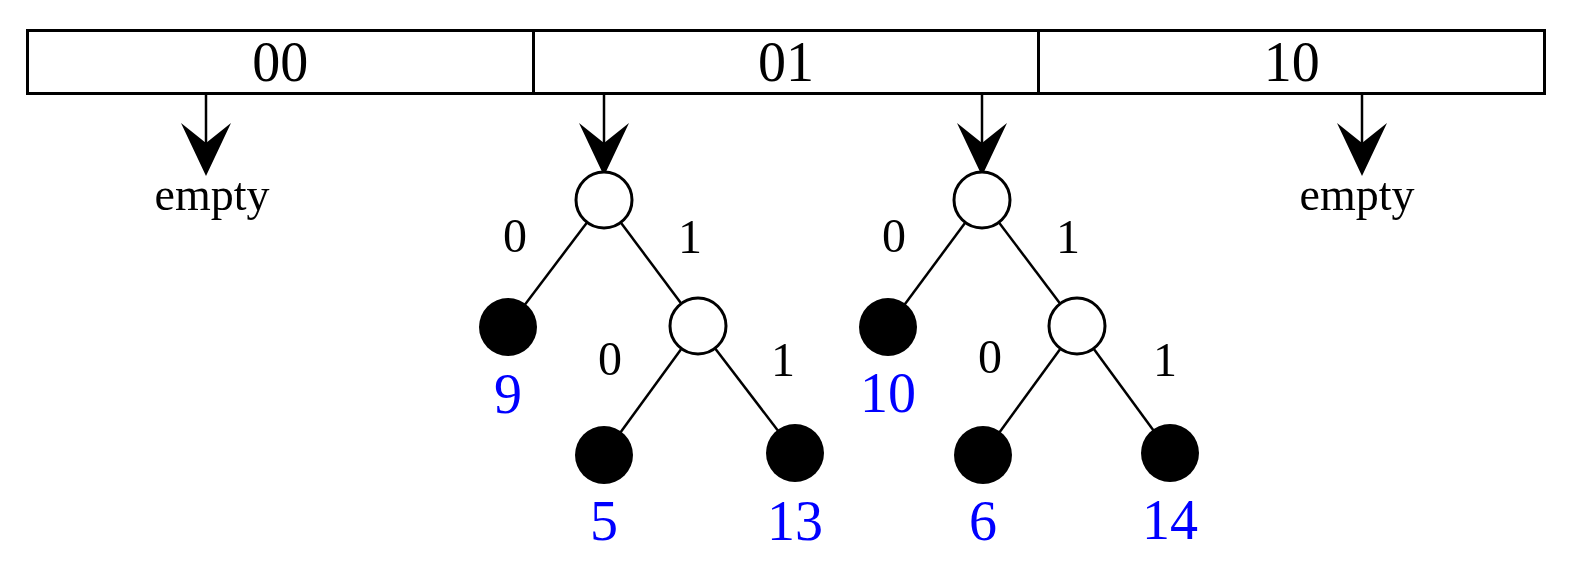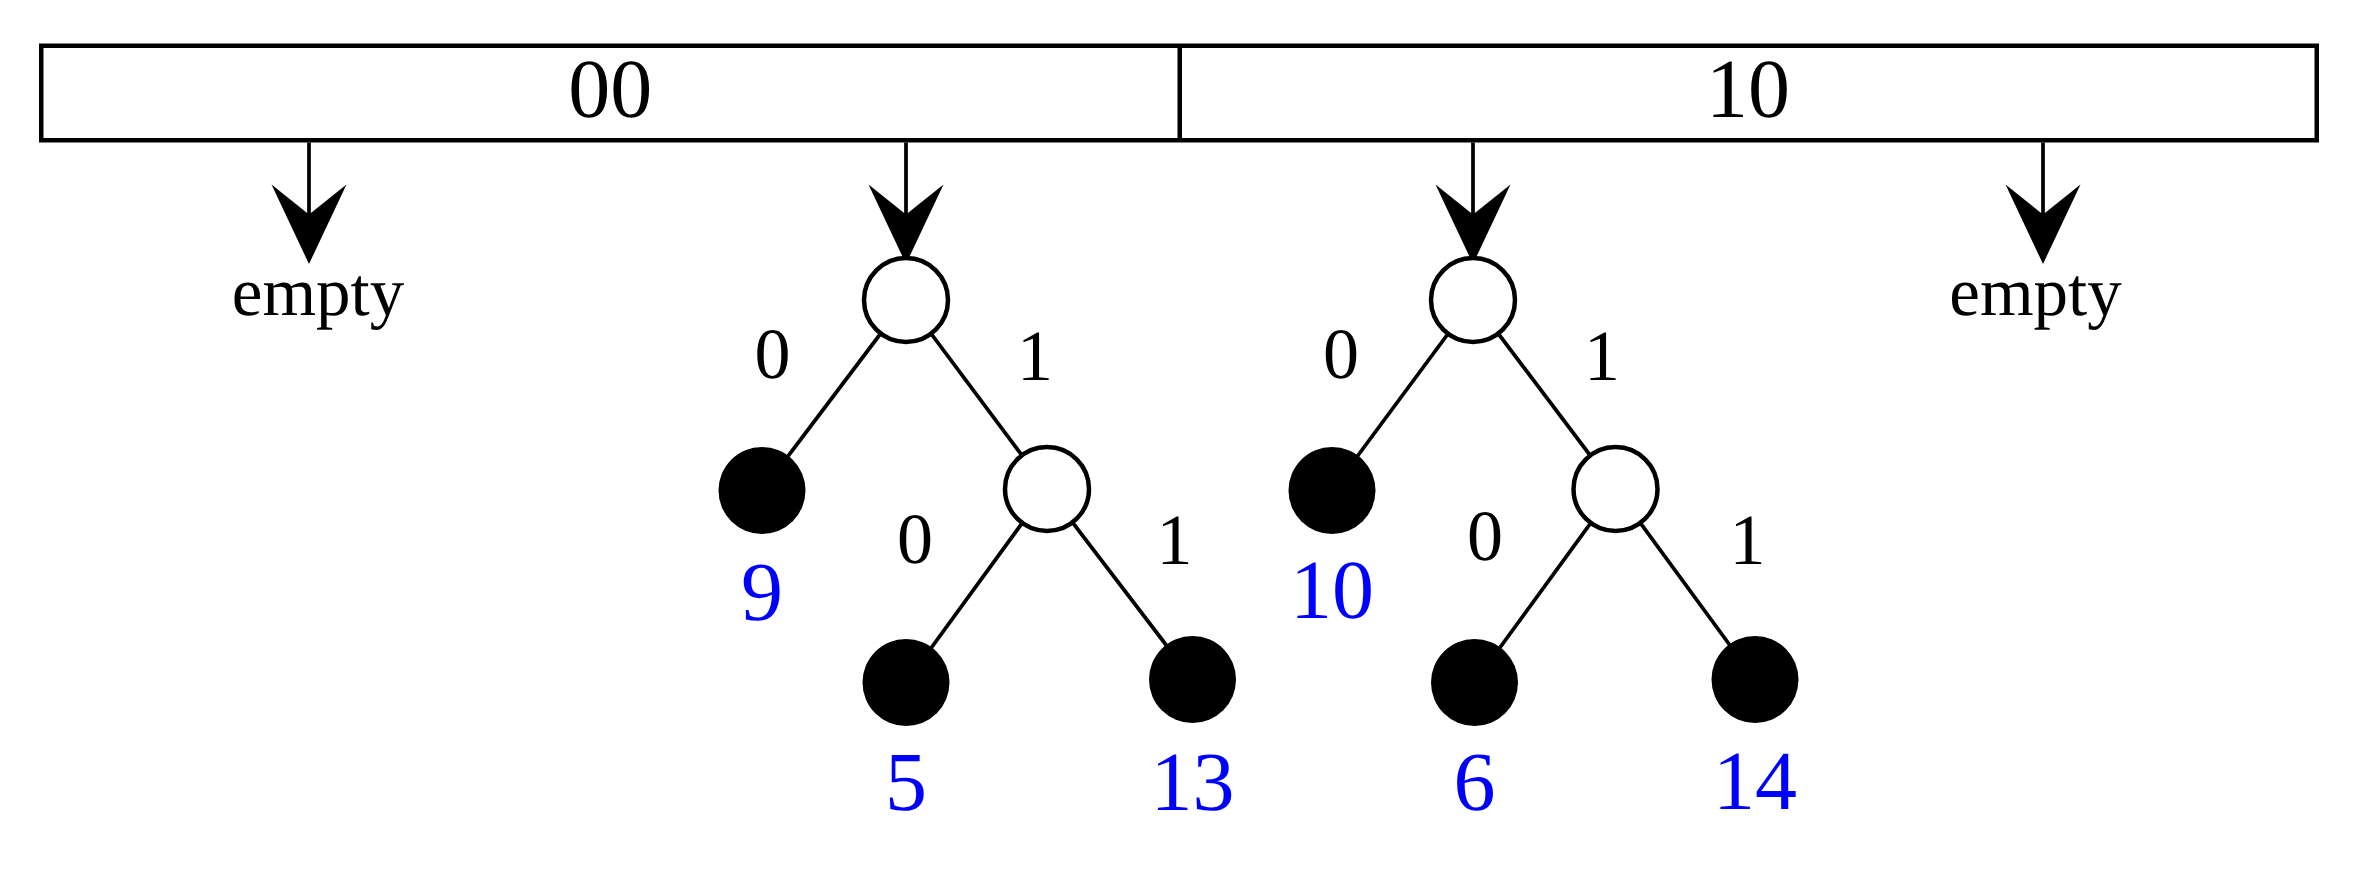--- a/index.html
+++ b/index.html
@@ -22,20 +22,21 @@
     width: 1520px;
     height: 66px;
     box-sizing: border-box;
     border: 3px solid #000000;
     display: flex;
     background: #ffffff;
   }
   .bucket-cell {
     flex: 1 1 0;
     display: flex;
+    align-items: center;
     justify-content: center;
     font-size: 56px;
     color: #000000;
     line-height: 1;
   }
   .bucket-cell + .bucket-cell {
     border-left: 3px solid #000000;
   }
   .overlay {
     position: absolute;
@@ -81,20 +82,23 @@
   }
 </style>
 </head>
 <body>
 
 <div class="canvas">
 
   <div class="bucket-table">
     <div class="bucket-cell">
       <span>00</span>
+    </div>
+    <div class="bucket-cell">
+      <span>01</span>
     </div>
     <div class="bucket-cell">
       <span>10</span>
     </div>
   </div>
 
   <svg class="overlay" viewBox="0 0 1572 582" xmlns="http://www.w3.org/2000/svg">
 
     <g>
       <line class="arrow-stem" x1="206" y1="95" x2="206" y2="146"></line>

